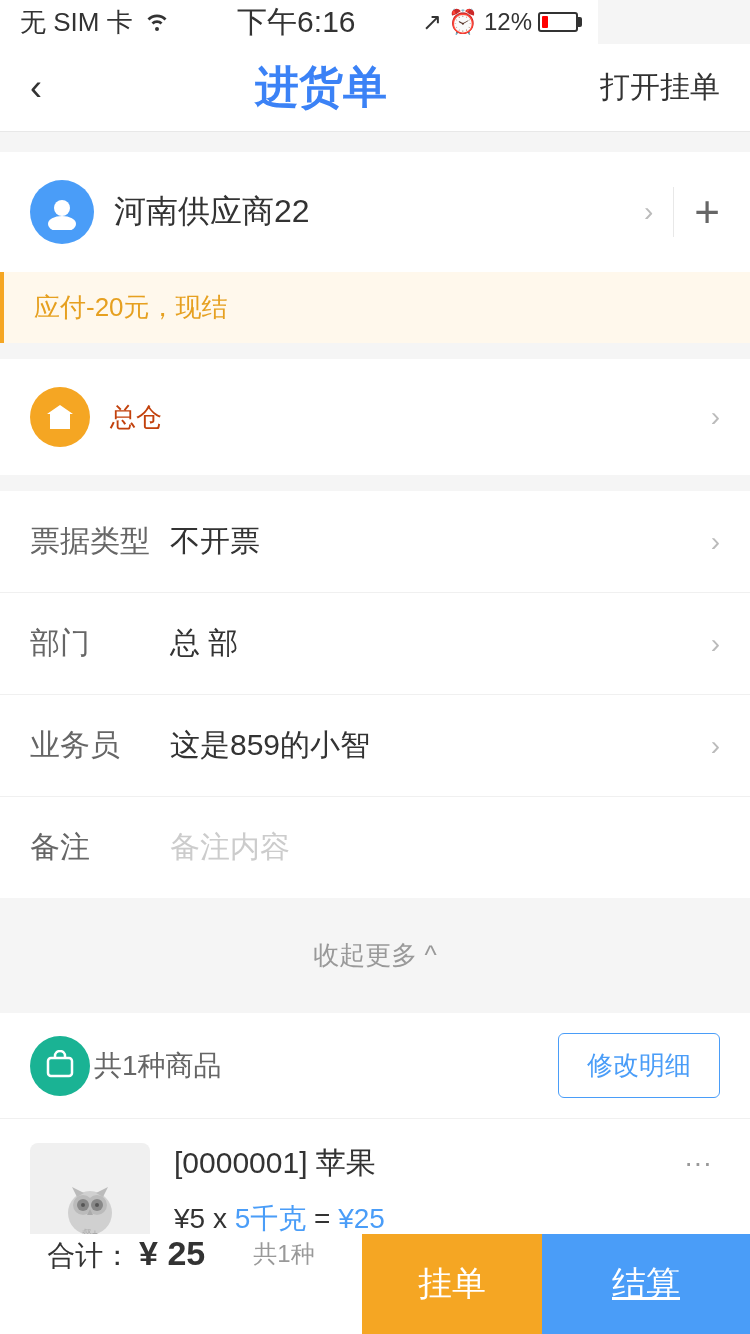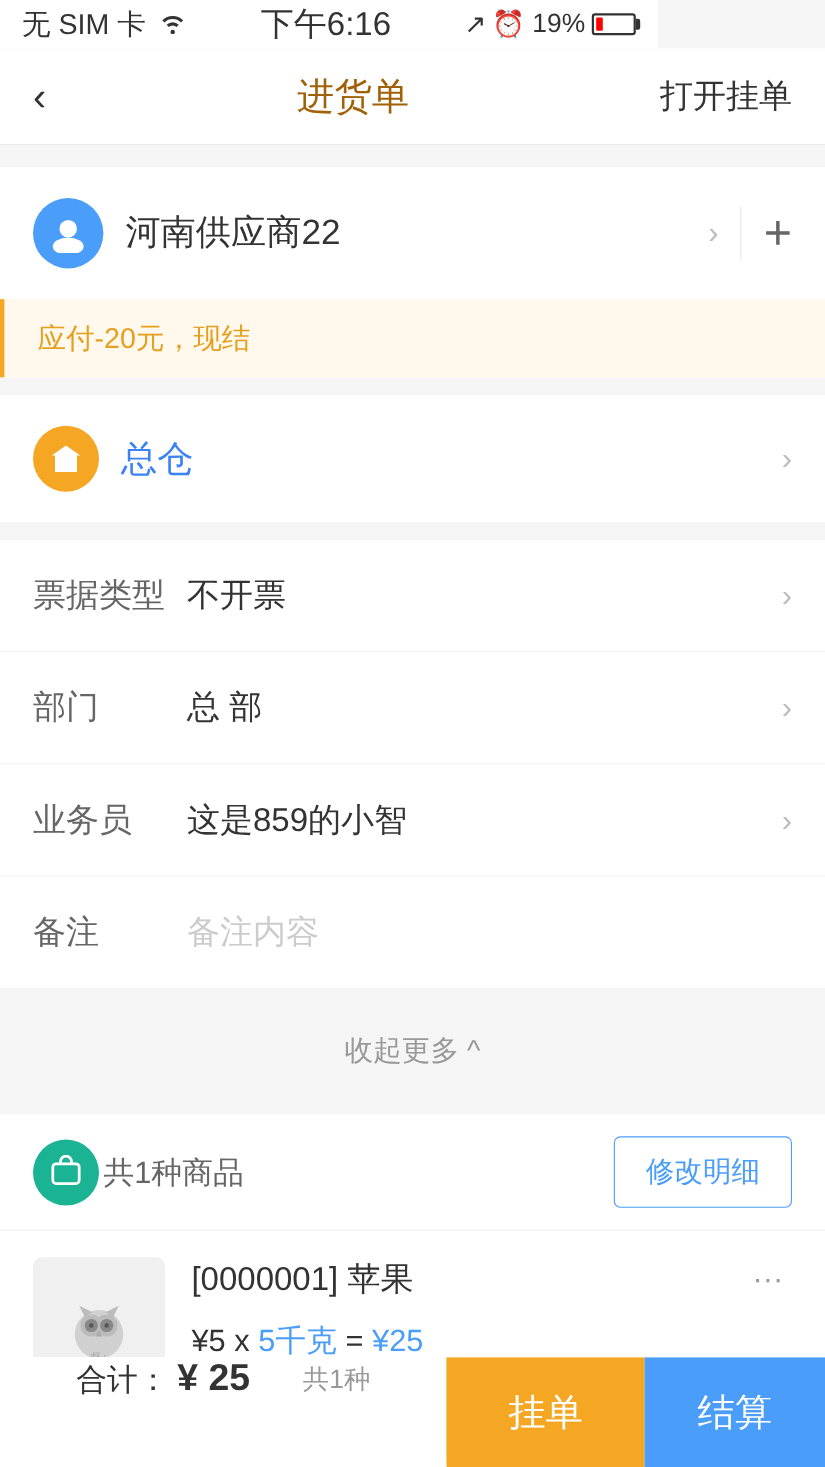--- a/index.html
+++ b/index.html
@@ -44,21 +44,21 @@
       width: 750px;
       height: 88px;
       background: #fff;
       display: flex;
       align-items: center;
       justify-content: space-between;
       padding: 0 30px;
       border-bottom: 1px solid #e8e8e8;
     }
     .nav-back { font-size: 36px; color: #333; cursor: pointer; }
-    .nav-title { font-size: 34px; font-weight: 400; color: #a16207; }
+    .nav-title { font-size: 44px; font-weight: 700; color: #3b82f6; }
     .nav-action { font-size: 30px; color: #333; cursor: pointer; }
 
     
     .section {
       background: #fff;
       margin-bottom: 16px;
     }
 
     
     .supplier-row {
@@ -105,21 +105,21 @@
       display: flex;
       align-items: center;
       padding: 28px 30px;
     }
     .warehouse-icon {
       width: 60px; height: 60px; border-radius: 50%; background: #f5a623;
       display: flex; align-items: center; justify-content: center;
       margin-right: 20px; flex-shrink: 0;
       font-size: 28px; color: #fff;
     }
-    .warehouse-name { flex: 1; font-size: 33px; color: #3b82f6; font-family: Liberation Serif, serif; }
+    .warehouse-name { flex: 1; font-size: 26px; color: #c2410c; font-family: Liberation Serif, serif; }
 
     
     .collapse-row {
       display: flex;
       align-items: center;
       justify-content: center;
       padding: 24px;
       background: #f5f5f5;
       color: #999;
       font-size: 26px;
@@ -208,27 +208,27 @@
     .btn-hold {
       width: 180px;
       background: #f5a623;
       color: #fff;
       font-size: 34px;
       border: none;
       cursor: pointer;
       display: flex; align-items: center; justify-content: center;
     }
     .btn-checkout {
-      width: 164px;
+      width: 208px;
       background: #4a9df8;
       color: #fff;
       font-size: 34px;
       border: none;
       cursor: pointer;
-      display: flex; align-items: center; justify-content: center;
+      display: flex; align-items: center; justify-content: center; text-decoration: underline;
     }
 
     
     .spacer { height: 16px; background: #f5f5f5; }
   </style>
 </head>
 <body>
 
 <div class="status-bar">
   <div class="status-left">
@@ -236,21 +236,21 @@
     <span>
       <svg width="28" height="20" viewBox="0 0 28 20">
           <path d="M14 16a2 2 0 1 1 0 4 2 2 0 0 1 0-4zm-5.5-4.5a7.8 7.8 0 0 1 11 0l-2 2a5 5 0 0 0-7 0l-2-2zm-4-4a13.5 13.5 0 0 1 19 0l-2 2a10.5 10.5 0 0 0-15 0l-2-2z" fill="#333"></path>
         </svg>
     </span>
   </div>
   <div class="status-center">下午6:16</div>
   <div class="status-right">
     <span>↗</span>
     <span>⏰</span>
-    <span>19%</span>
+    <span>12%</span>
     <div class="battery">
       <div class="battery-fill"></div>
     </div>
   </div>
 </div>
 
 <div class="nav-bar">
   <span class="nav-back">‹</span>
   <span class="nav-title">进货单</span>
   <span class="nav-action">打开挂单</span>

